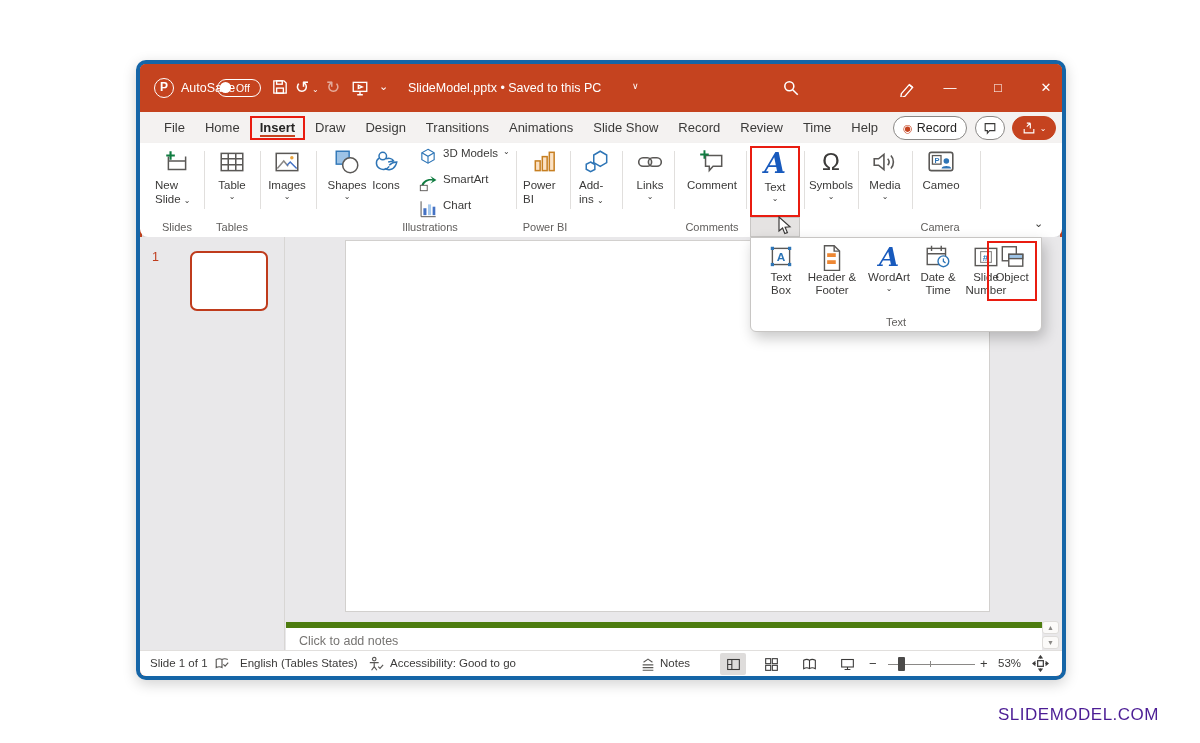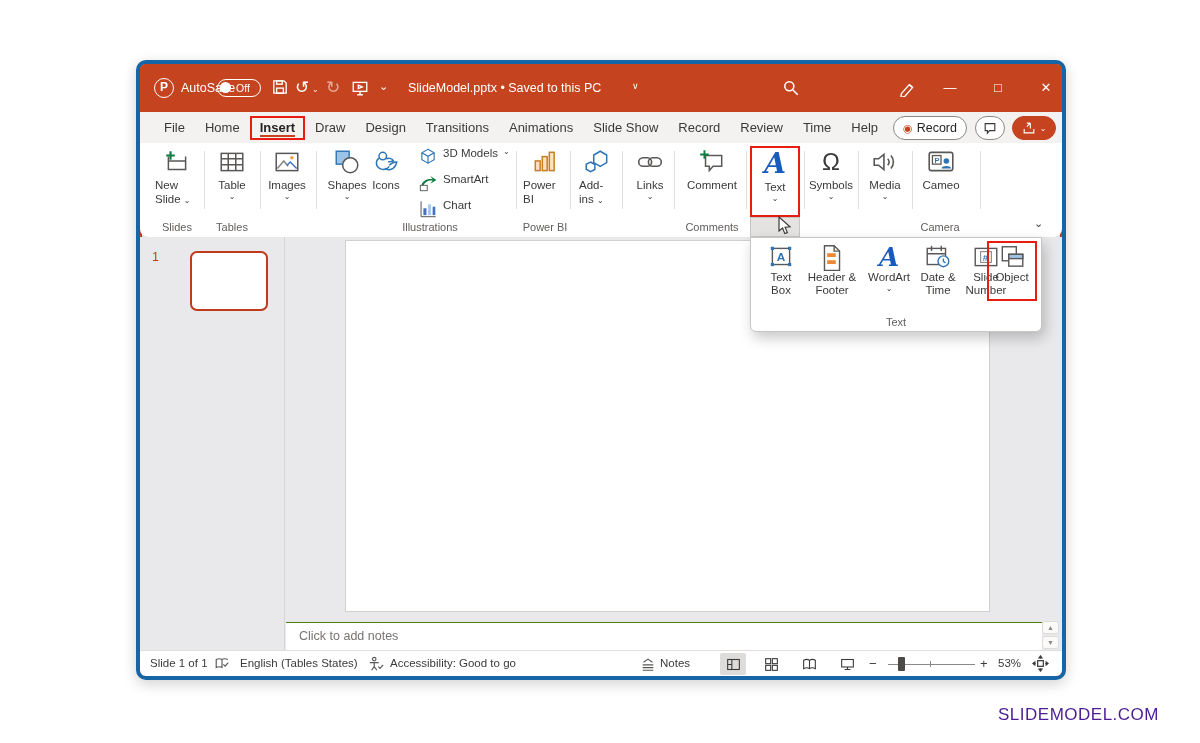--- a/index.html
+++ b/index.html
@@ -56,21 +56,21 @@
 
   
   .workspace { position:absolute; left:0; top:173px; right:0; height:413px; background:#E9E8EA; }
   .thumbpanel { position:absolute; left:0; top:0; width:145px; height:100%; border-right:1px solid #D8D6D4; }
   .thumb { position:absolute; left:50px; top:14px; width:78px; height:60px; background:#fff;
     border:2.5px solid #BF3B1C; border-radius:7px; }
   .thumbnum { position:absolute; left:12px; top:13px; font-size:12.5px; color:#BF3B1C; }
   .slide { position:absolute; left:205px; top:3px; width:645px; height:372px; background:#fff;
     border:1px solid #D2D0CE; }
   .notesbar { position:absolute; left:146px; top:385px; width:756px; height:28px; background:#fff;
-    border-top:1px solid #4d7c0f; }
+    border-top:6px solid #4d7c0f; }
   .notesph { position:absolute; left:13px; top:6px; font-size:12.5px; color:#767472; }
   .scrollbtn { position:absolute; left:902px; width:17px; height:13px; background:#FBFAF9;
     border:1px solid #DEDCDA; border-radius:3px; color:#8A8886; font-size:7px; text-align:center; line-height:12px; }
 
   
   .statusbar { position:absolute; left:0; top:586px; right:0; height:26px; background:#fff;
     border-top:1px solid #E1DFDD; font-size:11.5px; color:#3B3A39; }
   .sitem { position:absolute; top:6px; white-space:nowrap; }
   .viewbtn { position:absolute; top:2px; width:26px; height:22px; display:flex; align-items:center; justify-content:center; border-radius:2px; }
   .viewbtn.sel { background:#DEDCDB; }

